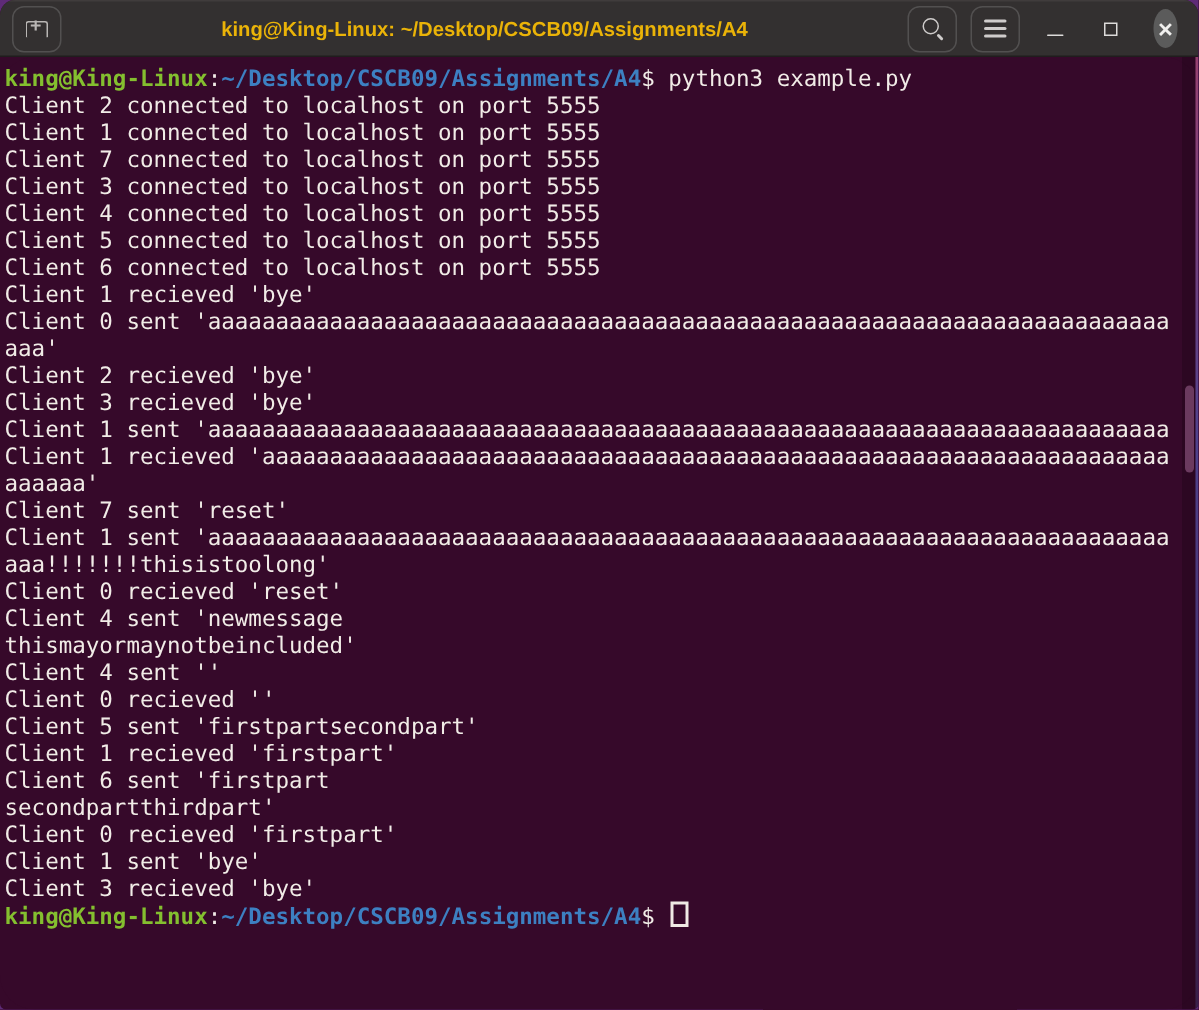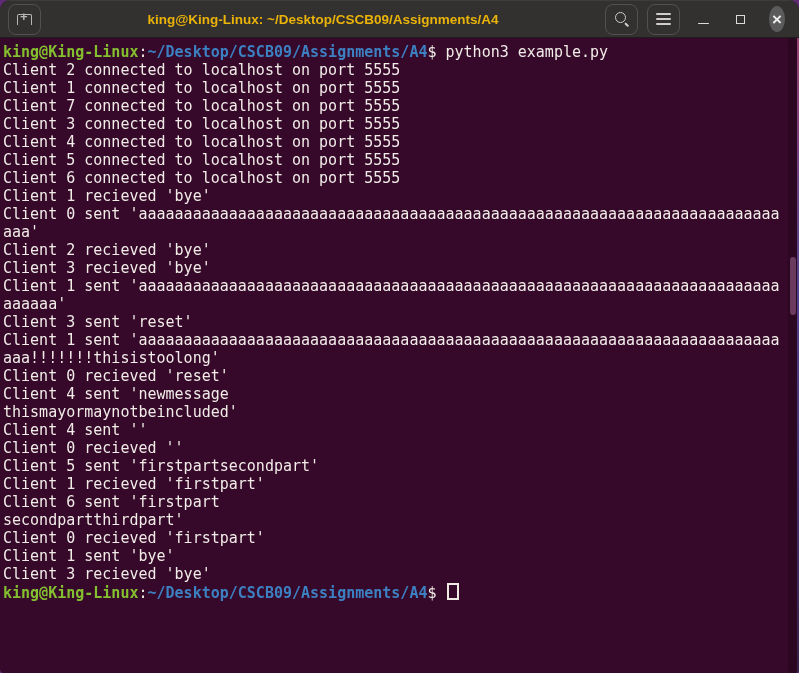--- a/index.html
+++ b/index.html
@@ -146,22 +146,23 @@
     <pre class="row">Client 3 connected to localhost on port 5555</pre>
     <pre class="row">Client 4 connected to localhost on port 5555</pre>
     <pre class="row">Client 5 connected to localhost on port 5555</pre>
     <pre class="row">Client 6 connected to localhost on port 5555</pre>
     <pre class="row">Client 1 recieved 'bye'</pre>
     <pre class="row">Client 0 sent 'aaaaaaaaaaaaaaaaaaaaaaaaaaaaaaaaaaaaaaaaaaaaaaaaaaaaaaaaaaaaaaaaaaaaaaa</pre>
     <pre class="row">aaa'</pre>
     <pre class="row">Client 2 recieved 'bye'</pre>
     <pre class="row">Client 3 recieved 'bye'</pre>
     <pre class="row">Client 1 sent 'aaaaaaaaaaaaaaaaaaaaaaaaaaaaaaaaaaaaaaaaaaaaaaaaaaaaaaaaaaaaaaaaaaaaaaa</pre>
+    <pre class="row">Client 1 recieved 'aaaaaaaaaaaaaaaaaaaaaaaaaaaaaaaaaaaaaaaaaaaaaaaaaaaaaaaaaaaaaaaaaaa</pre>
     <pre class="row">aaaaaa'</pre>
-    <pre class="row">Client 3 sent 'reset'</pre>
+    <pre class="row">Client 7 sent 'reset'</pre>
     <pre class="row">Client 1 sent 'aaaaaaaaaaaaaaaaaaaaaaaaaaaaaaaaaaaaaaaaaaaaaaaaaaaaaaaaaaaaaaaaaaaaaaa</pre>
     <pre class="row">aaa!!!!!!!thisistoolong'</pre>
     <pre class="row">Client 0 recieved 'reset'</pre>
     <pre class="row">Client 4 sent 'newmessage</pre>
     <pre class="row">thismayormaynotbeincluded'</pre>
     <pre class="row">Client 4 sent ''</pre>
     <pre class="row">Client 0 recieved ''</pre>
     <pre class="row">Client 5 sent 'firstpartsecondpart'</pre>
     <pre class="row">Client 1 recieved 'firstpart'</pre>
     <pre class="row">Client 6 sent 'firstpart</pre>

